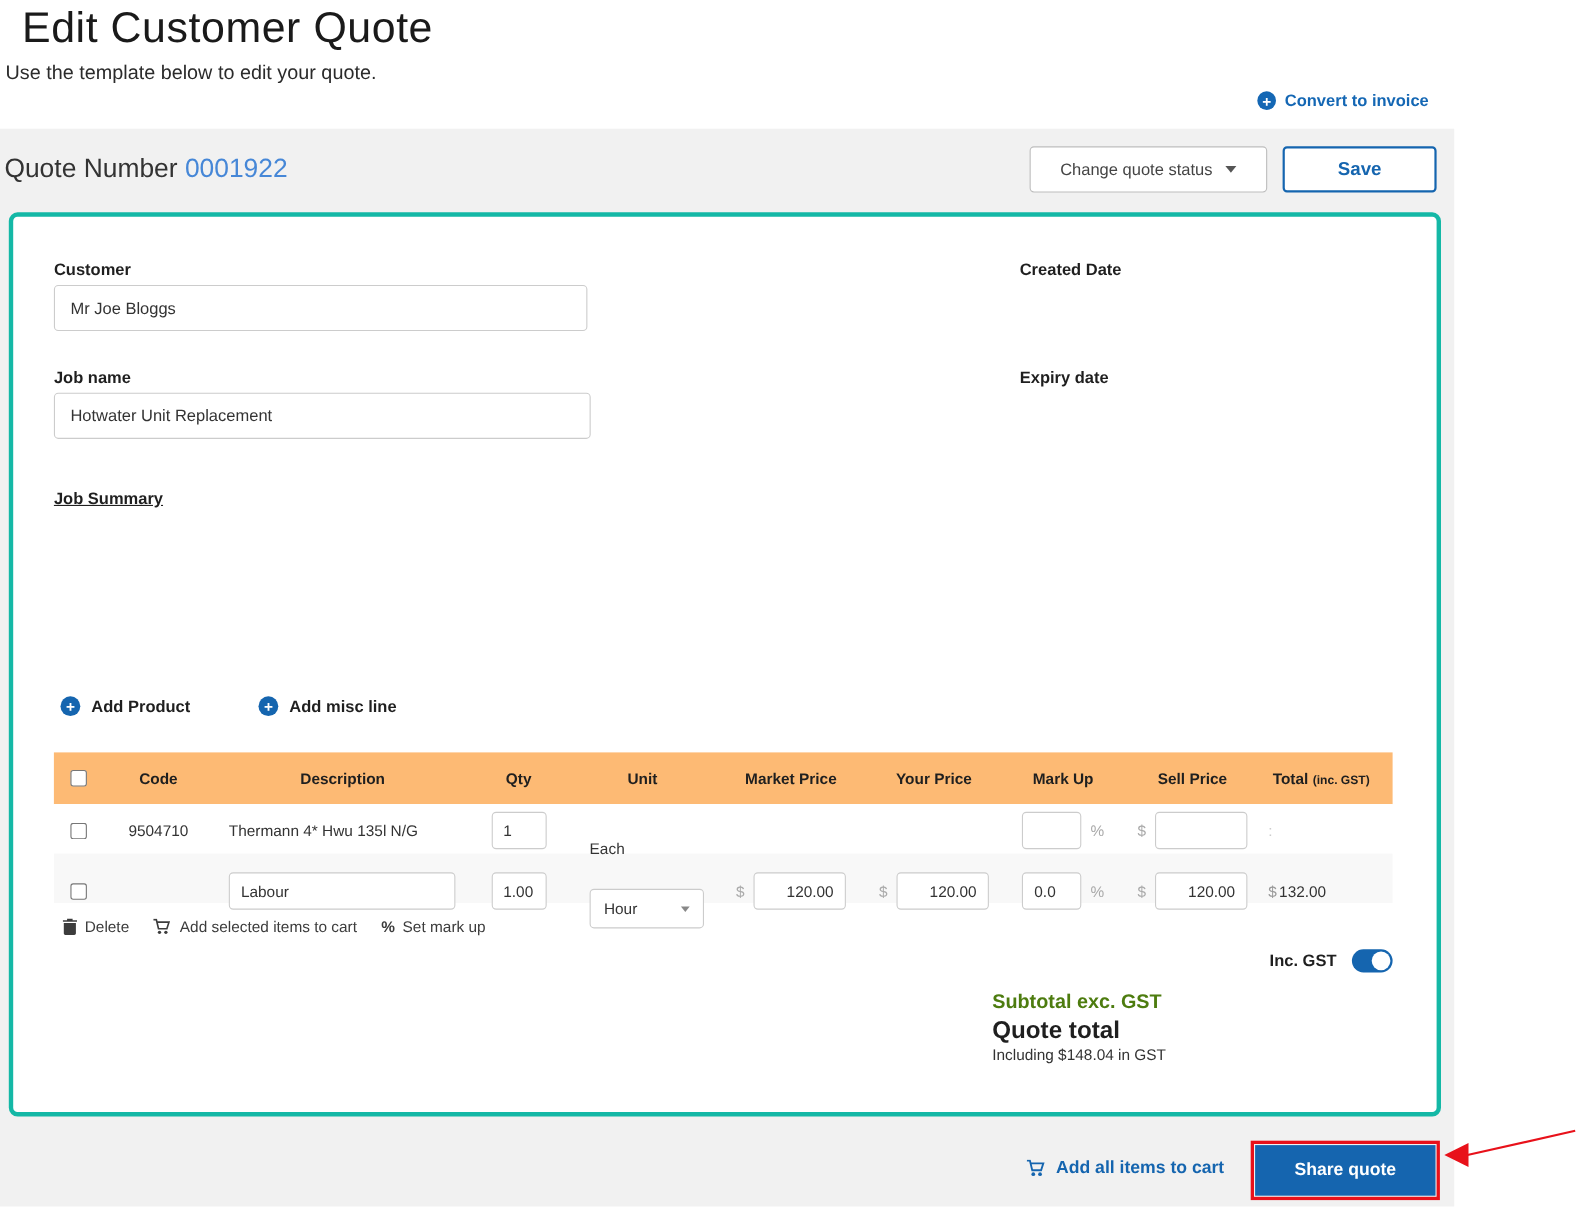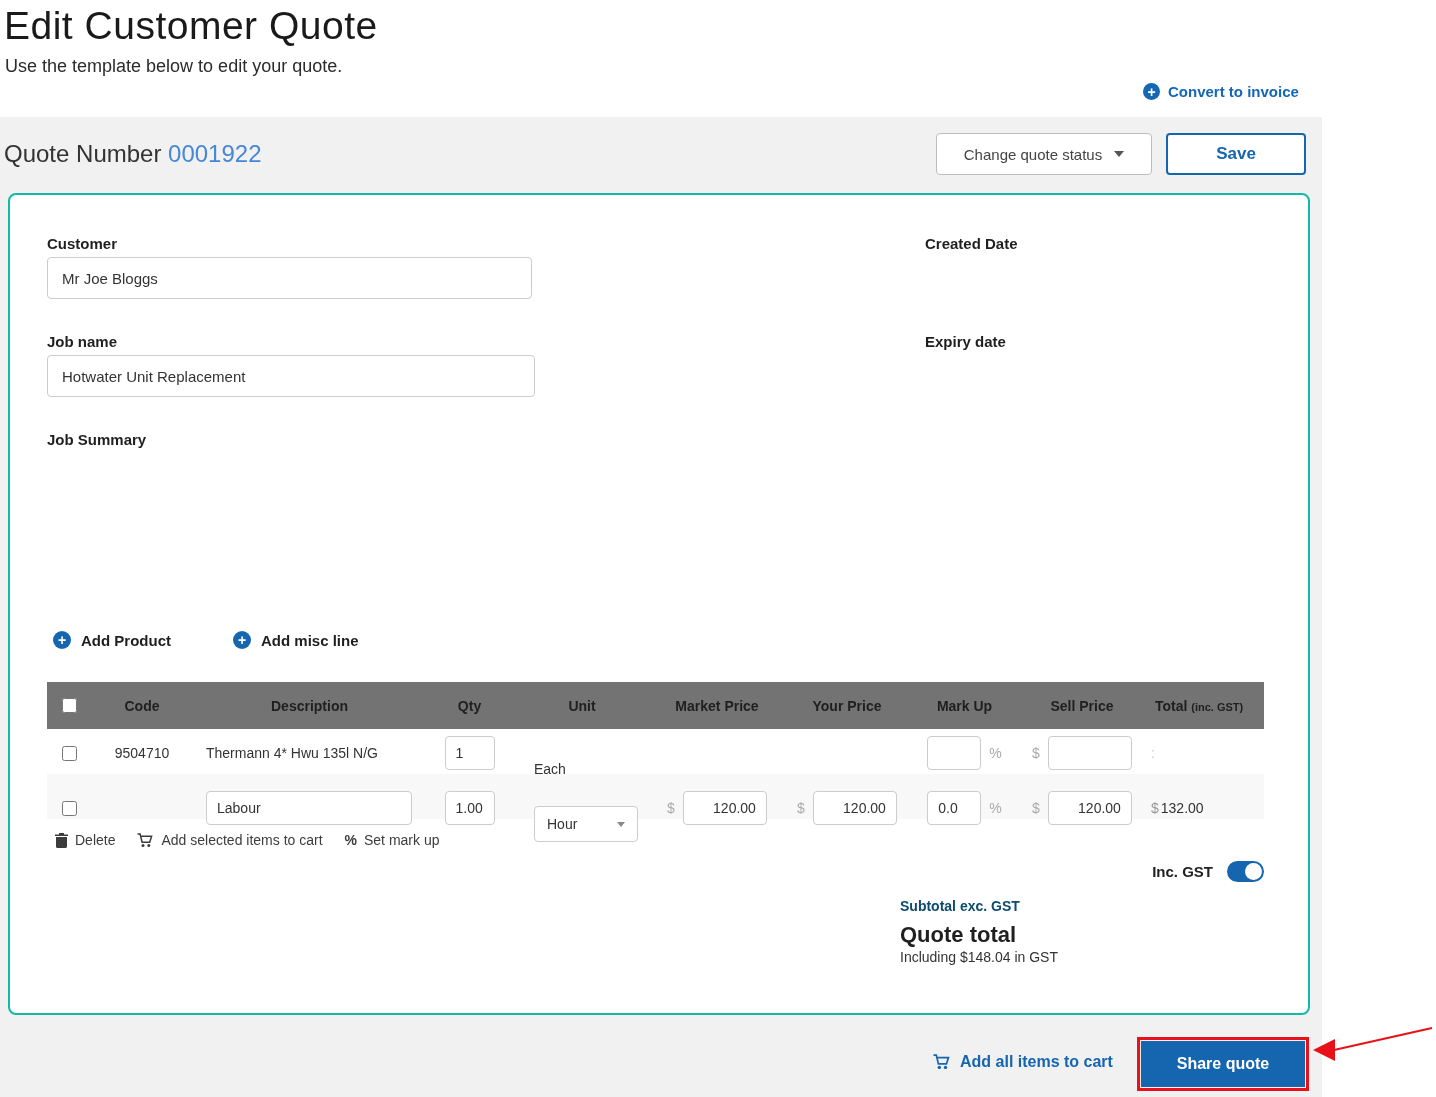--- a/index.html
+++ b/index.html
@@ -1,21 +1,21 @@
 <!DOCTYPE html>
 <html><head>
 <meta charset="utf-8">
 <style>
   * { margin:0; padding:0; box-sizing:border-box; }
   html,body { width:1436px; height:1097px; background:#fff; overflow:hidden;
     font-family:"Liberation Sans", sans-serif; color:#2b2b2b; }
   .page { position:relative; width:1436px; height:1097px; }
 
   
-  .page-title { position:absolute; left:4px; top:4px; font-size:39px; font-weight:400;
+  .page-title { position:absolute; left:20px; top:4px; font-size:39px; font-weight:400;
     color:#1a1a1a; letter-spacing:.5px; }
   .page-subtitle { position:absolute; left:5px; top:56px; font-size:18px; color:#2b2b2b; }
   .convert-link { position:absolute; top:83px; left:1143px; display:flex; align-items:center;
     gap:8px; color:#1467b4; font-size:15px; font-weight:bold; cursor:pointer; }
   .plus-circle { width:17px; height:17px; border-radius:50%; background:#1467b4; color:#fff;
     display:flex; align-items:center; justify-content:center; font-size:14px; font-weight:bold;
     line-height:1; }
 
   
   .gray-bg { position:absolute; left:0; top:117px; width:1322px; height:980px; background:#f1f1f1; }
@@ -28,55 +28,55 @@
     border:1px solid #bdbdbd; border-radius:4px; display:flex; align-items:center;
     justify-content:center; gap:12px; font-size:15px; color:#444; cursor:pointer; }
   .caret-down { width:0; height:0; border-left:5px solid transparent; border-right:5px solid transparent;
     border-top:6px solid #555; display:inline-block; }
   .save-btn { position:absolute; left:1162px; top:0; width:140px; height:42px; background:#fff;
     border:2px solid #1565af; border-radius:4px; color:#1565af; font-size:17px; font-weight:bold;
     display:flex; align-items:center; justify-content:center; cursor:pointer; }
 
   
   .card { position:absolute; left:8px; top:193px; width:1302px; height:822px; background:#fff;
-    border:2px solid #14b8a6; border-radius:8px; }
+    border:4px solid #14b8a6; border-radius:8px; }
   .field-label { position:absolute; font-size:15px; font-weight:bold; color:#1f1f1f; }
   .txt-input { border:1px solid #ccc; border-radius:4px; height:42px; font-size:15px; color:#333;
     padding:0 14px; font-family:"Liberation Sans", sans-serif; background:#fff; width:100%; }
   .txt-input:disabled { background:#fafafa; color:#333; }
   .fld { position:absolute; }
   .fld-customer   { left:37px;  top:62px;  width:485px; }
   .fld-jobname    { left:37px;  top:160px; width:488px; }
   .fld-created    { left:915px; top:62px;  width:339px; }
   .fld-expiry     { left:915px; top:160px; width:339px; }
   .lbl-customer { left:37px;  top:40px; }
   .lbl-created  { left:915px; top:40px; }
   .lbl-jobname  { left:37px;  top:138px; }
   .lbl-expiry   { left:915px; top:138px; }
-  .lbl-summary  { left:37px;  top:236px; }
+  .lbl-summary  { left:37px;  top:248px;text-decoration:underline; }
   .expiry-wrap { position:relative; }
   .expiry-icons { position:absolute; right:12px; top:0; height:42px; display:flex; align-items:center; gap:14px; }
   .x-icon { font-size:15px; color:#222; cursor:pointer; line-height:1; }
   .cal-icon { cursor:pointer; display:flex; }
   .summary-wrap { position:absolute; left:37px; top:260px; width:1217px; height:114px; }
   .summary-ta { width:100%; height:100%; border:1px solid #ccc; border-radius:4px; resize:none;
     font-family:"Liberation Sans", sans-serif; font-size:15px; color:#333; padding:14px; }
   .char-count { position:absolute; right:14px; bottom:8px; font-size:12px; color:#555; }
 
   
   .add-row { position:absolute; left:43px; top:436px; display:flex; gap:62px; }
   .add-btn { display:flex; align-items:center; gap:10px; font-size:15px; font-weight:bold;
     color:#1f1f1f; cursor:pointer; }
   .add-btn .plus-circle { width:18px; height:18px; background:#1565af; }
 
   
   .table { position:absolute; left:37px; top:487px; width:1217px; }
   .trow { display:grid; grid-template-columns:45px 100px 235px 85px 140px 130px 130px 105px 130px 1fr;
     align-items:center; }
-  .thead { background:#737373; height:47px; font-size:14px; font-weight:bold; color:#1f1f1f; }
+  .thead { background:#fdba74; height:47px; font-size:14px; font-weight:bold; color:#1f1f1f; }
   .th { text-align:center; }
   .th-total { text-align:left; padding-left:8px; }
   .th-total .suffix { font-size:11px; }
   .body-row { height:45px; font-size:14px; color:#333; }
   .row-1 { background:#fff; border-bottom:2px solid #fff; }
   .row-2 { background:#f8f8f8; }
   .cell { display:flex; align-items:center; }
   .c-center { justify-content:center; }
   .c-check { justify-content:center; }
   .chk { width:15px; height:15px; accent-color:#1565af; cursor:pointer; }
@@ -107,21 +107,21 @@
     color:#3c3c3c; align-items:center; }
   .tbl-action { display:flex; align-items:center; gap:7px; cursor:pointer; }
   .pct-bold { font-weight:bold; font-size:14px; color:#3c3c3c; }
 
   
   .gst-row { position:absolute; left:0; top:666px; width:1254px; display:flex; justify-content:flex-end;
     align-items:center; gap:14px; }
   .gst-label { font-size:15px; font-weight:bold; color:#1f1f1f; }
   .toggle { width:37px; height:21px; border-radius:11px; background:#1565af; position:relative; cursor:pointer; }
   .toggle .knob { position:absolute; right:2px; top:2px; width:17px; height:17px; border-radius:50%; background:#fff; }
-  .subtotal-label { position:absolute; left:890px; top:703px; font-size:14px; font-weight:bold; color:#0c4a6e; }
+  .subtotal-label { position:absolute; left:890px; top:703px; font-size:18px; font-weight:bold; color:#4d7c0f; }
   .quote-total-label { position:absolute; left:890px; top:727px; font-size:22px; font-weight:bold; color:#1f1f1f; }
   .gst-note { position:absolute; left:890px; top:754px; font-size:14px; color:#333; }
 
   
   .footer-link { position:absolute; left:933px; top:1053px; display:flex; align-items:center; gap:9px;
     color:#1565af; font-size:16px; font-weight:bold; cursor:pointer; }
   .share-btn { position:absolute; left:1141px; top:1041px; width:164px; height:46px; background:#1565af;
     color:#fff; font-size:16px; font-weight:bold; display:flex; align-items:center; justify-content:center;
     cursor:pointer; }
   .annotation-box { position:absolute; left:1137px; top:1037px; width:172px; height:54px;

